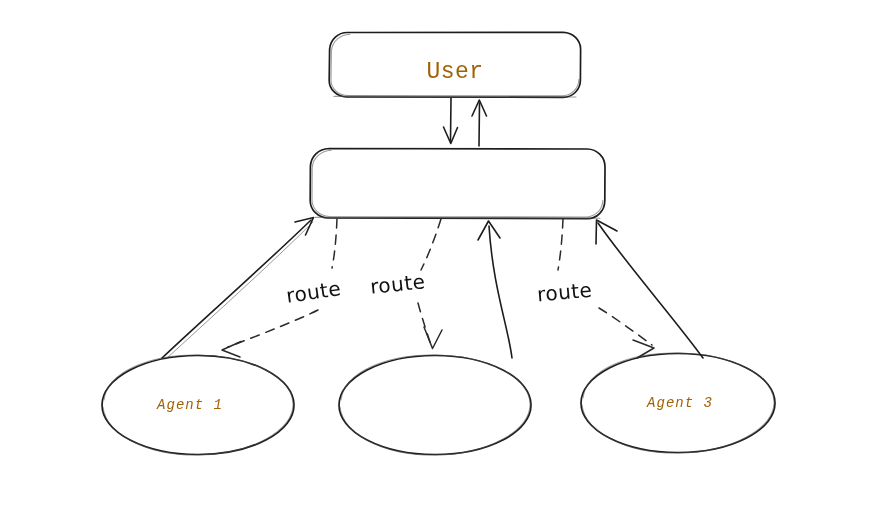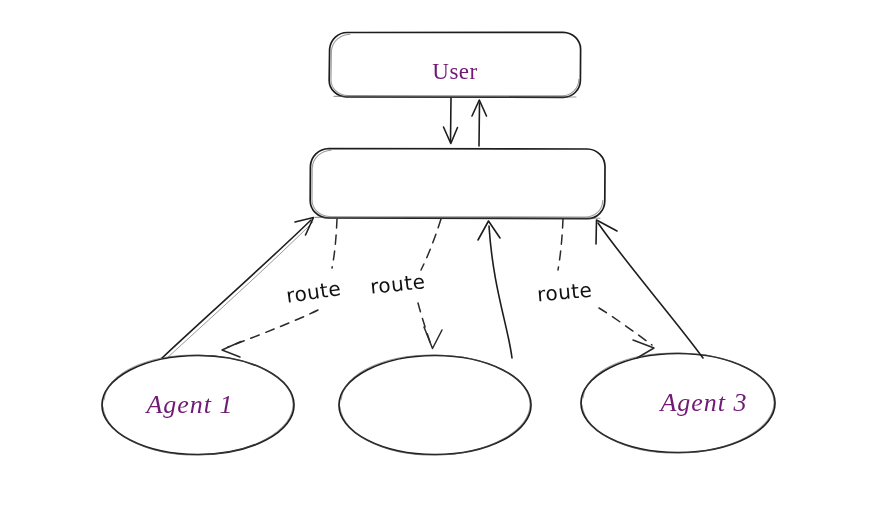--- a/index.html
+++ b/index.html
@@ -68,33 +68,33 @@
   }
   .arrow-head-dashed {
     fill: none;
     stroke: #2a2a2a;
     stroke-width: 1.5;
     stroke-linecap: round;
     stroke-linejoin: round;
   }
   .node-label {
     position: absolute;
-    font-family: Liberation Serif, serif;
-    color: #701a75;
+    font-family: Liberation Mono, monospace;
+    color: #a16207;
     white-space: nowrap;
     transform: translate(-50%, -50%);
     letter-spacing: 0.5px;
     font-weight: 500;
     pointer-events: none;
   }
   .label-box {
     font-size: 23px;
   }
   .label-ellipse {
-    font-size: 26px;
+    font-size: 14px;
     font-style: italic;
     letter-spacing: 1px;
   }
   .edge-label {
     position: absolute;
     font-family: "DejaVu Sans", sans-serif;
     font-size: 20px;
     color: #111111;
     white-space: nowrap;
     transform-origin: 50% 50%;
@@ -229,21 +229,21 @@
     </g>
 
   </svg>
 
   <div class="node-label label-box" style="left:455px; top:72px;">User</div>
 
 
   <div class="node-label label-ellipse" style="left:190px; top:405px;">Agent 1</div>
 
 
-  <div class="node-label label-ellipse" style="left:704px; top:403px;">Agent 3</div>
+  <div class="node-label label-ellipse" style="left:680px; top:403px;">Agent 3</div>
 
   <div class="edge-label" style="left:286px; top:280px; transform: rotate(-8deg);">route</div>
 
   <div class="edge-label" style="left:370px; top:272px; transform: rotate(-6deg);">route</div>
 
   <div class="edge-label" style="left:537px; top:280px; transform: rotate(-5deg);">route</div>
 
 </div>
 
 </body></html>

